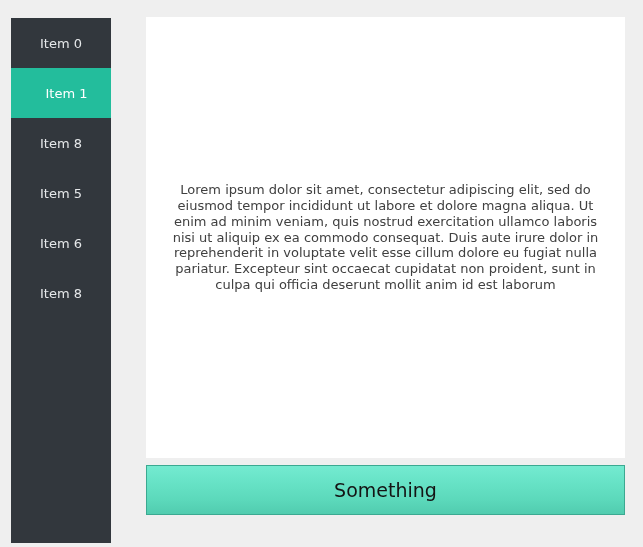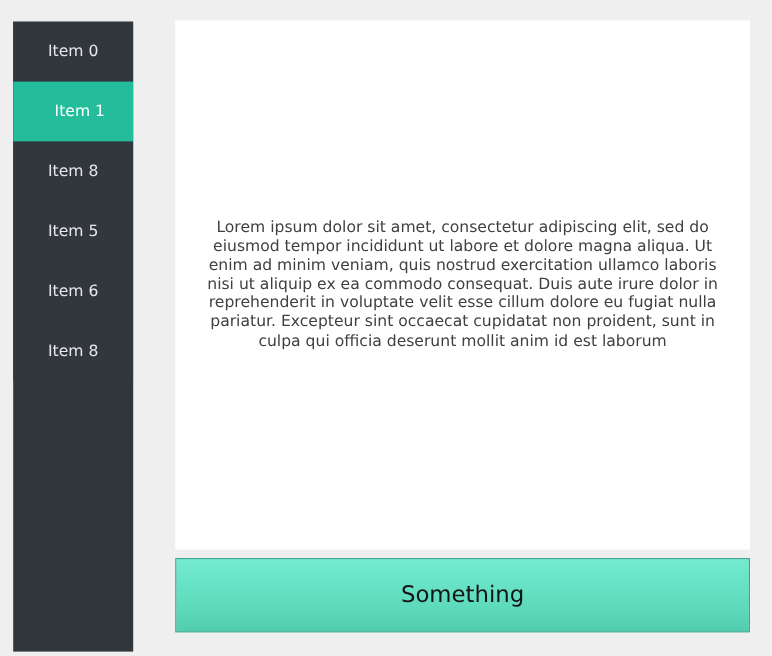--- a/index.html
+++ b/index.html
@@ -77,21 +77,21 @@
     line-height: 15.8px;
     letter-spacing: 0px;
   }
 
   
   #something-button {
     position: absolute;
     left: 146px;
     top: 465px;
     width: 479px;
-    height: 62px;
+    height: 50px;
     box-sizing: border-box;
     border: 1px solid #3ba991;
     background: linear-gradient(to bottom, #74ead0 0%, #6ae5c9 25%, #5cd9bb 70%, #51ccaf 100%);
     display: flex;
     align-items: center;
     justify-content: center;
     color: #141414;
     font-size: 19px;
     line-height: 1;
     cursor: pointer;

